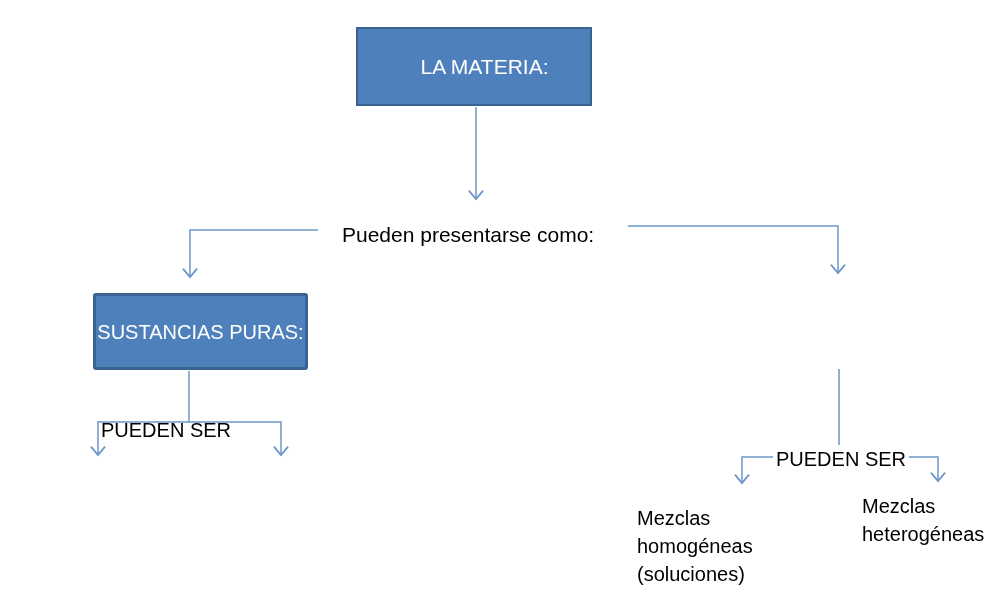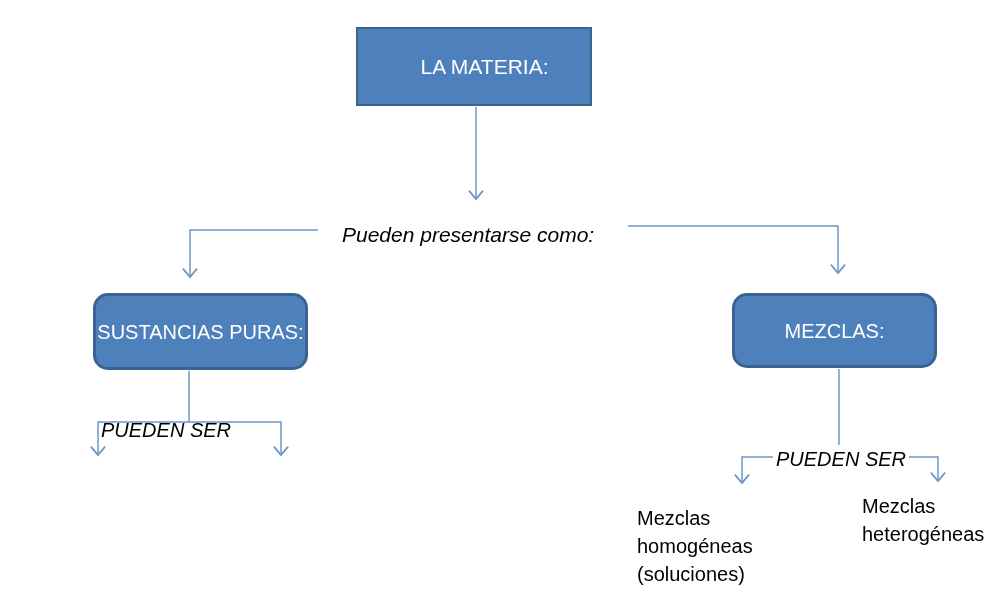--- a/index.html
+++ b/index.html
@@ -37,40 +37,39 @@
     font-size: 21px;
     line-height: 26px;
   }
   .node-box.root {
     left: 356px; top: 27px;
     width: 236px; height: 79px;
     border-width: 2.5px;
     padding-left: 21px;
   }
   .node-box.rounded {
-    border-radius: 15px;
+    border-radius: 3px;
     align-items: center;
   }
   .node-box.left-parent {
     left: 93px; top: 293px;
     width: 215px; height: 77px;
     font-size: 20px;
   }
   .node-box.right-parent {
     left: 732px; top: 293px;
     width: 205px; height: 75px;
     font-size: 20px;
   }
   .free-label {
     position: absolute;
     color: var(--text);
     font-size: 20px;
     line-height: 28px;
     white-space: nowrap;
-    font-style: italic;
   }
   .branch-label {
     left: 342px; top: 221px;
     font-size: 21px;
   }
   .relation-label { font-size: 20px; margin-top: 26px; }
   .relation-left { left: 101px; top: 390px; }
   .relation-right { left: 773px; top: 419px; background: var(--background); padding: 0 3px; }
   .leaf-label {
     position: absolute;
@@ -109,23 +108,20 @@
   <div class="node-box root">
     <span>LA MATERIA:</span>
   </div>
 
   <div class="free-label branch-label">Pueden presentarse como:</div>
 
   <div class="node-box rounded left-parent">
     <span>SUSTANCIAS PURAS:</span>
   </div>
 
-  <div class="node-box rounded right-parent">
-    <span>MEZCLAS:</span>
-  </div>
 
   <div class="free-label relation-label relation-left">PUEDEN SER</div>
 
   <div class="free-label relation-label relation-right">PUEDEN SER</div>
 
 
 
   <div class="leaf-label leaf-3">Mezclas homogéneas (soluciones)</div>
 
   <div class="leaf-label leaf-4">Mezclas heterogéneas</div>

